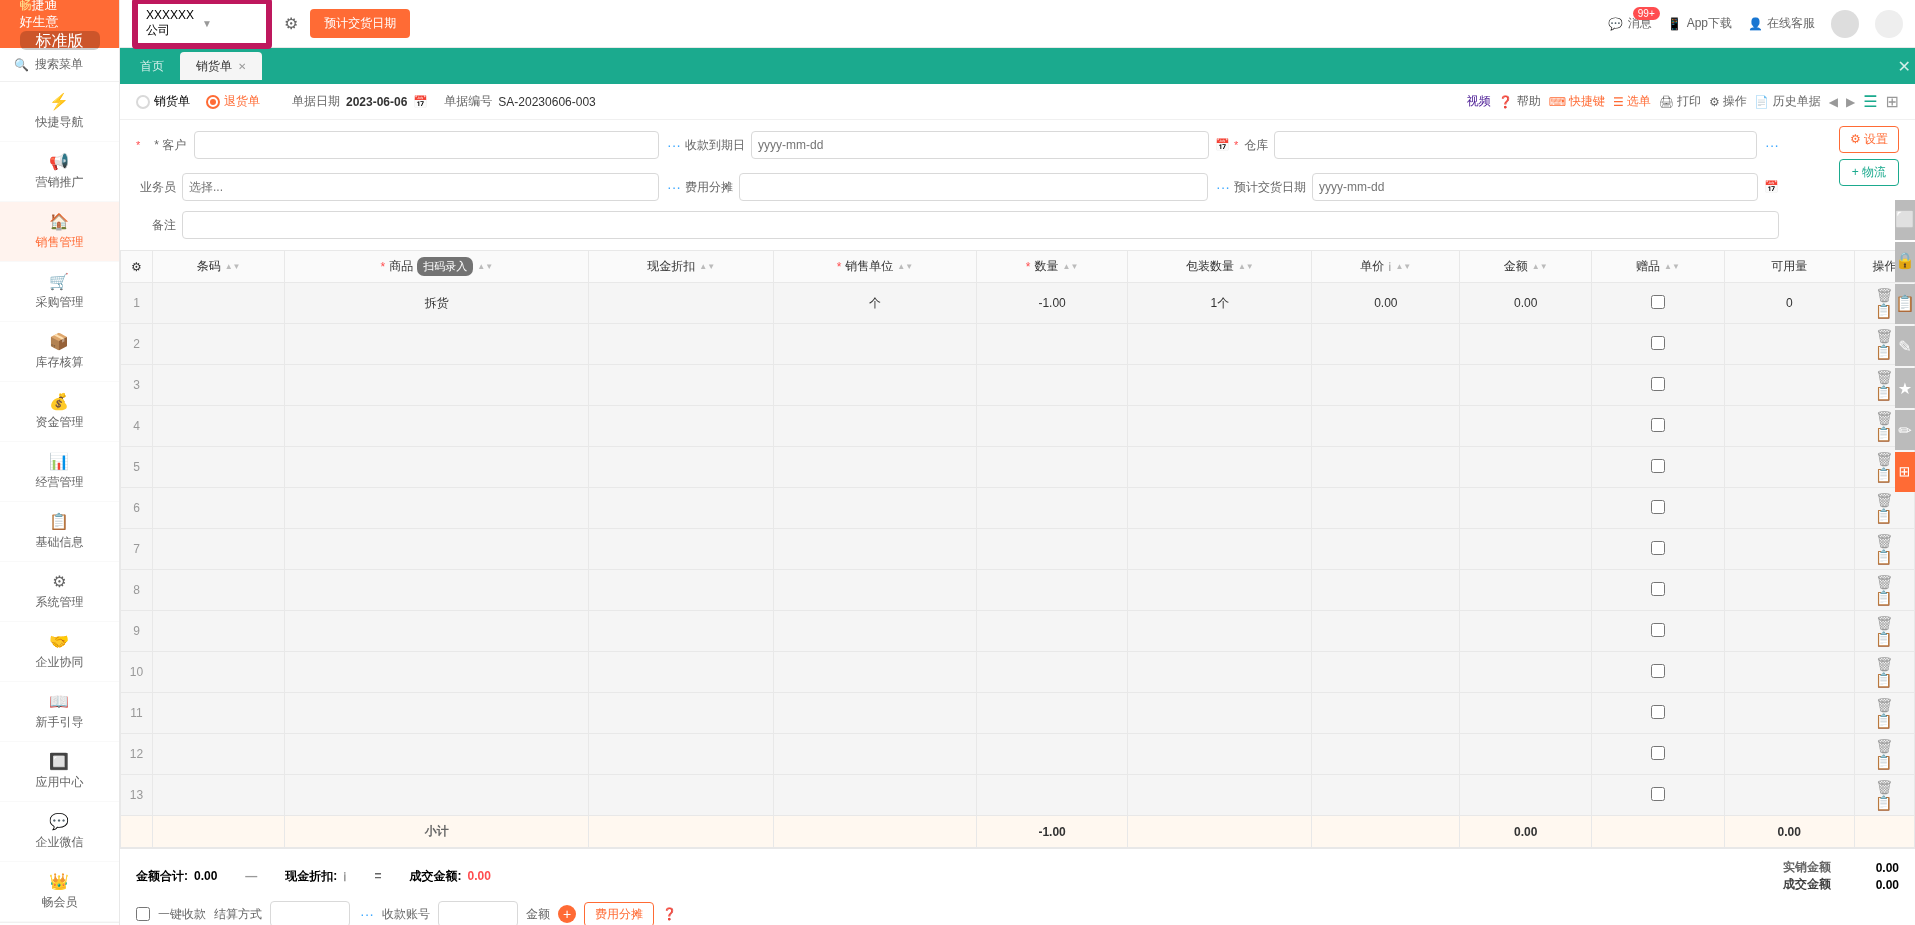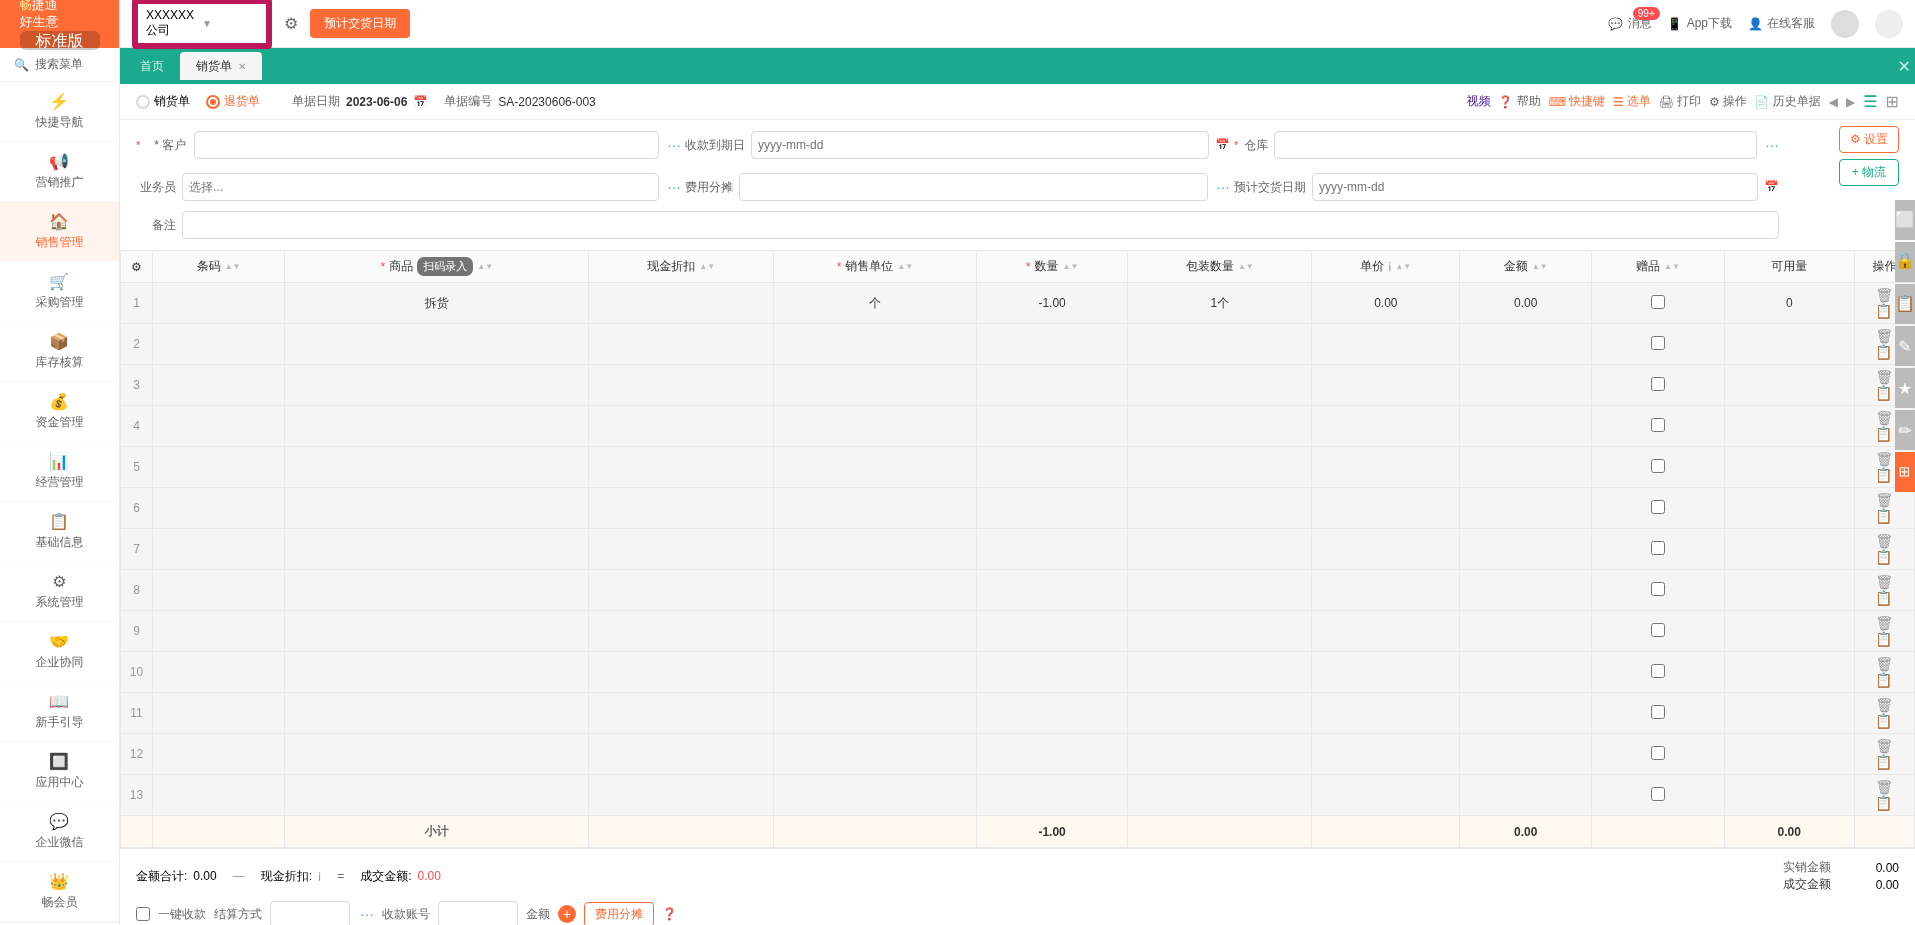--- a/index.html
+++ b/index.html
@@ -108,21 +108,21 @@
       background: #737373; color: #fff; border: none; border-radius: 7px;
       padding: 2px 6px; font-size: 11px; cursor: pointer;
     }
     .red-text { color: #ff4d4f; }
     .icon-btn { color: #999; cursor: pointer; font-size: 14px; padding: 2px; }
     .sort-icons { display: inline-flex; flex-direction: column; font-size: 8px; color: #bbb; }
     .th-content { display: flex; align-items: center; justify-content: center; gap: 4px; }
 
     
     .footer-area { background: #fff; padding: 10px 16px; border-top: 1px solid #e8e8e8; }
-    .footer-row { display: flex; align-items: center; gap: 16px; flex-wrap: wrap; }
+    .footer-row { display: flex; align-items: center; gap: 28px; flex-wrap: wrap; font-weight: bold; }
     .footer-total { display: flex; align-items: center; gap: 6px; }
     .footer-dash { color: #999; }
     .equals-sign { color: #666; }
 
     
     .payment-row { display: flex; align-items: center; gap: 8px; padding: 8px 0; flex-wrap: wrap; }
     .checkbox-input { width: 14px; height: 14px; cursor: pointer; }
     .add-btn {
       background: #ff6b35; color: #fff; border: none; border-radius: 50%; width: 18px; height: 18px;
       cursor: pointer; font-size: 14px; line-height: 1; display: flex; align-items: center; justify-content: center;

